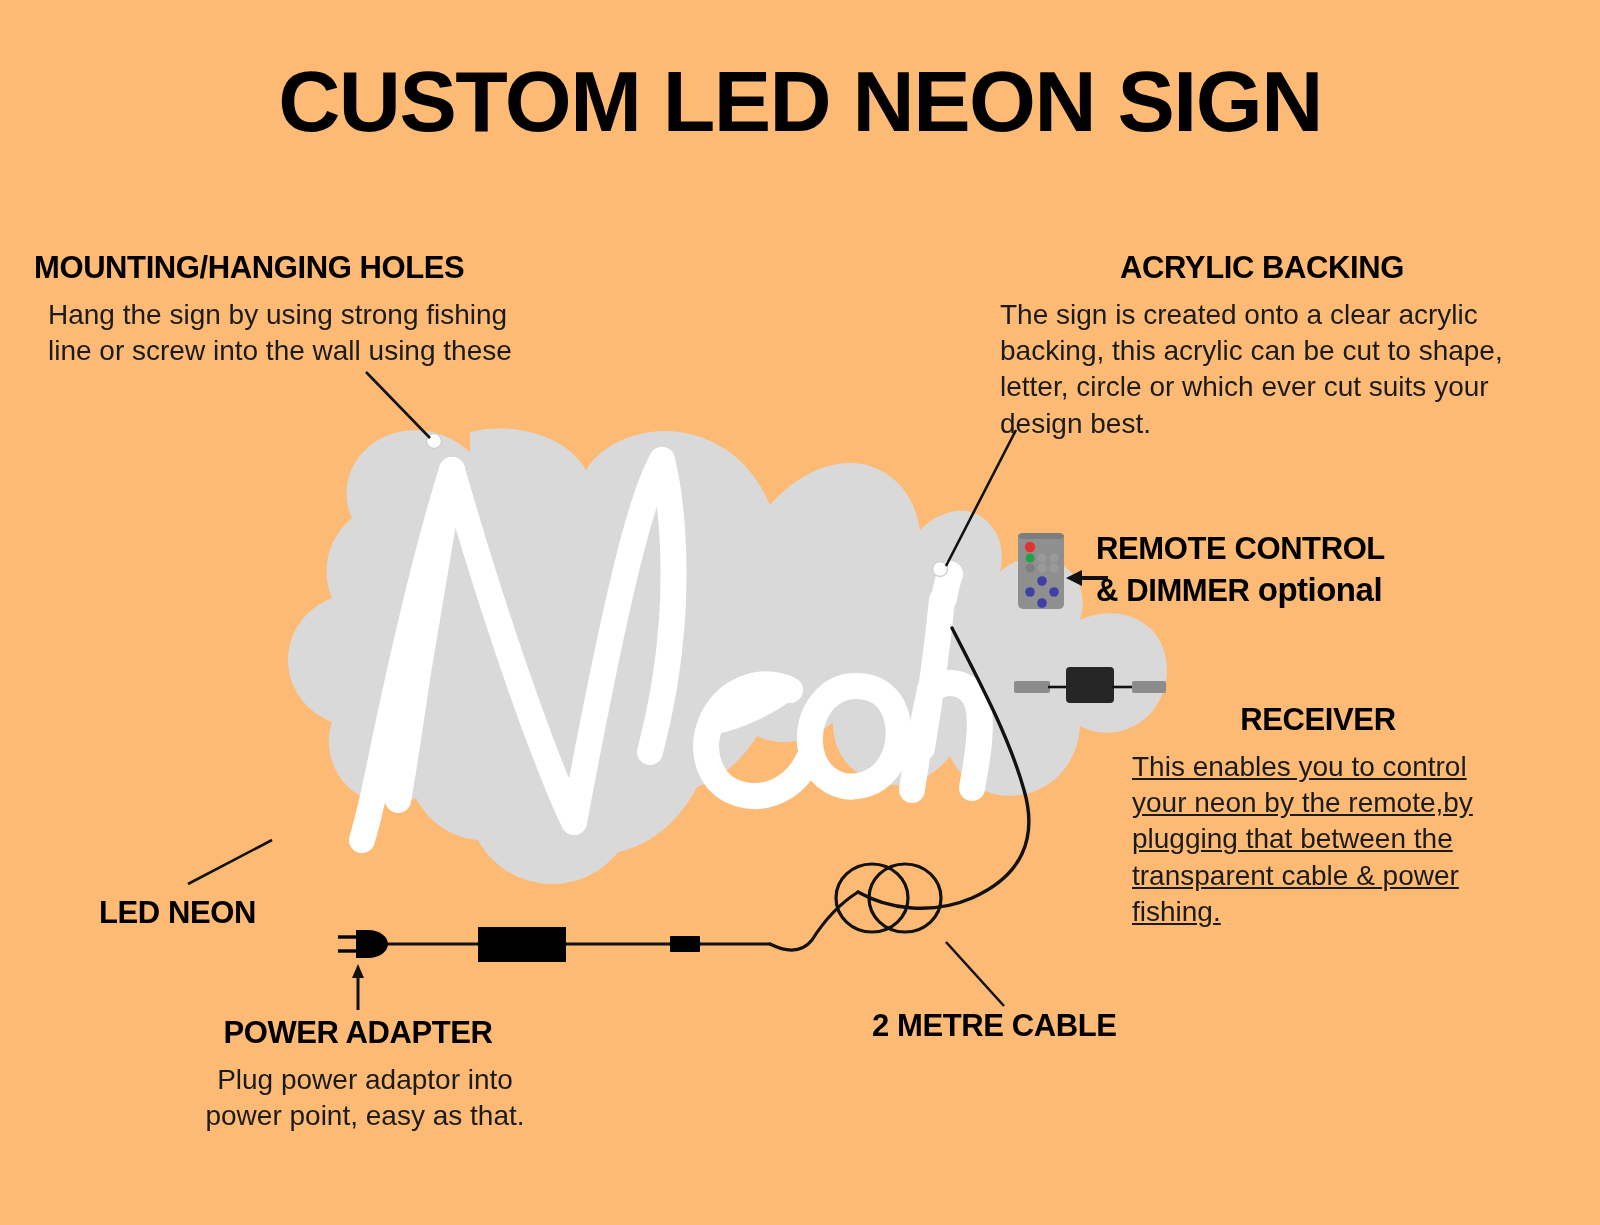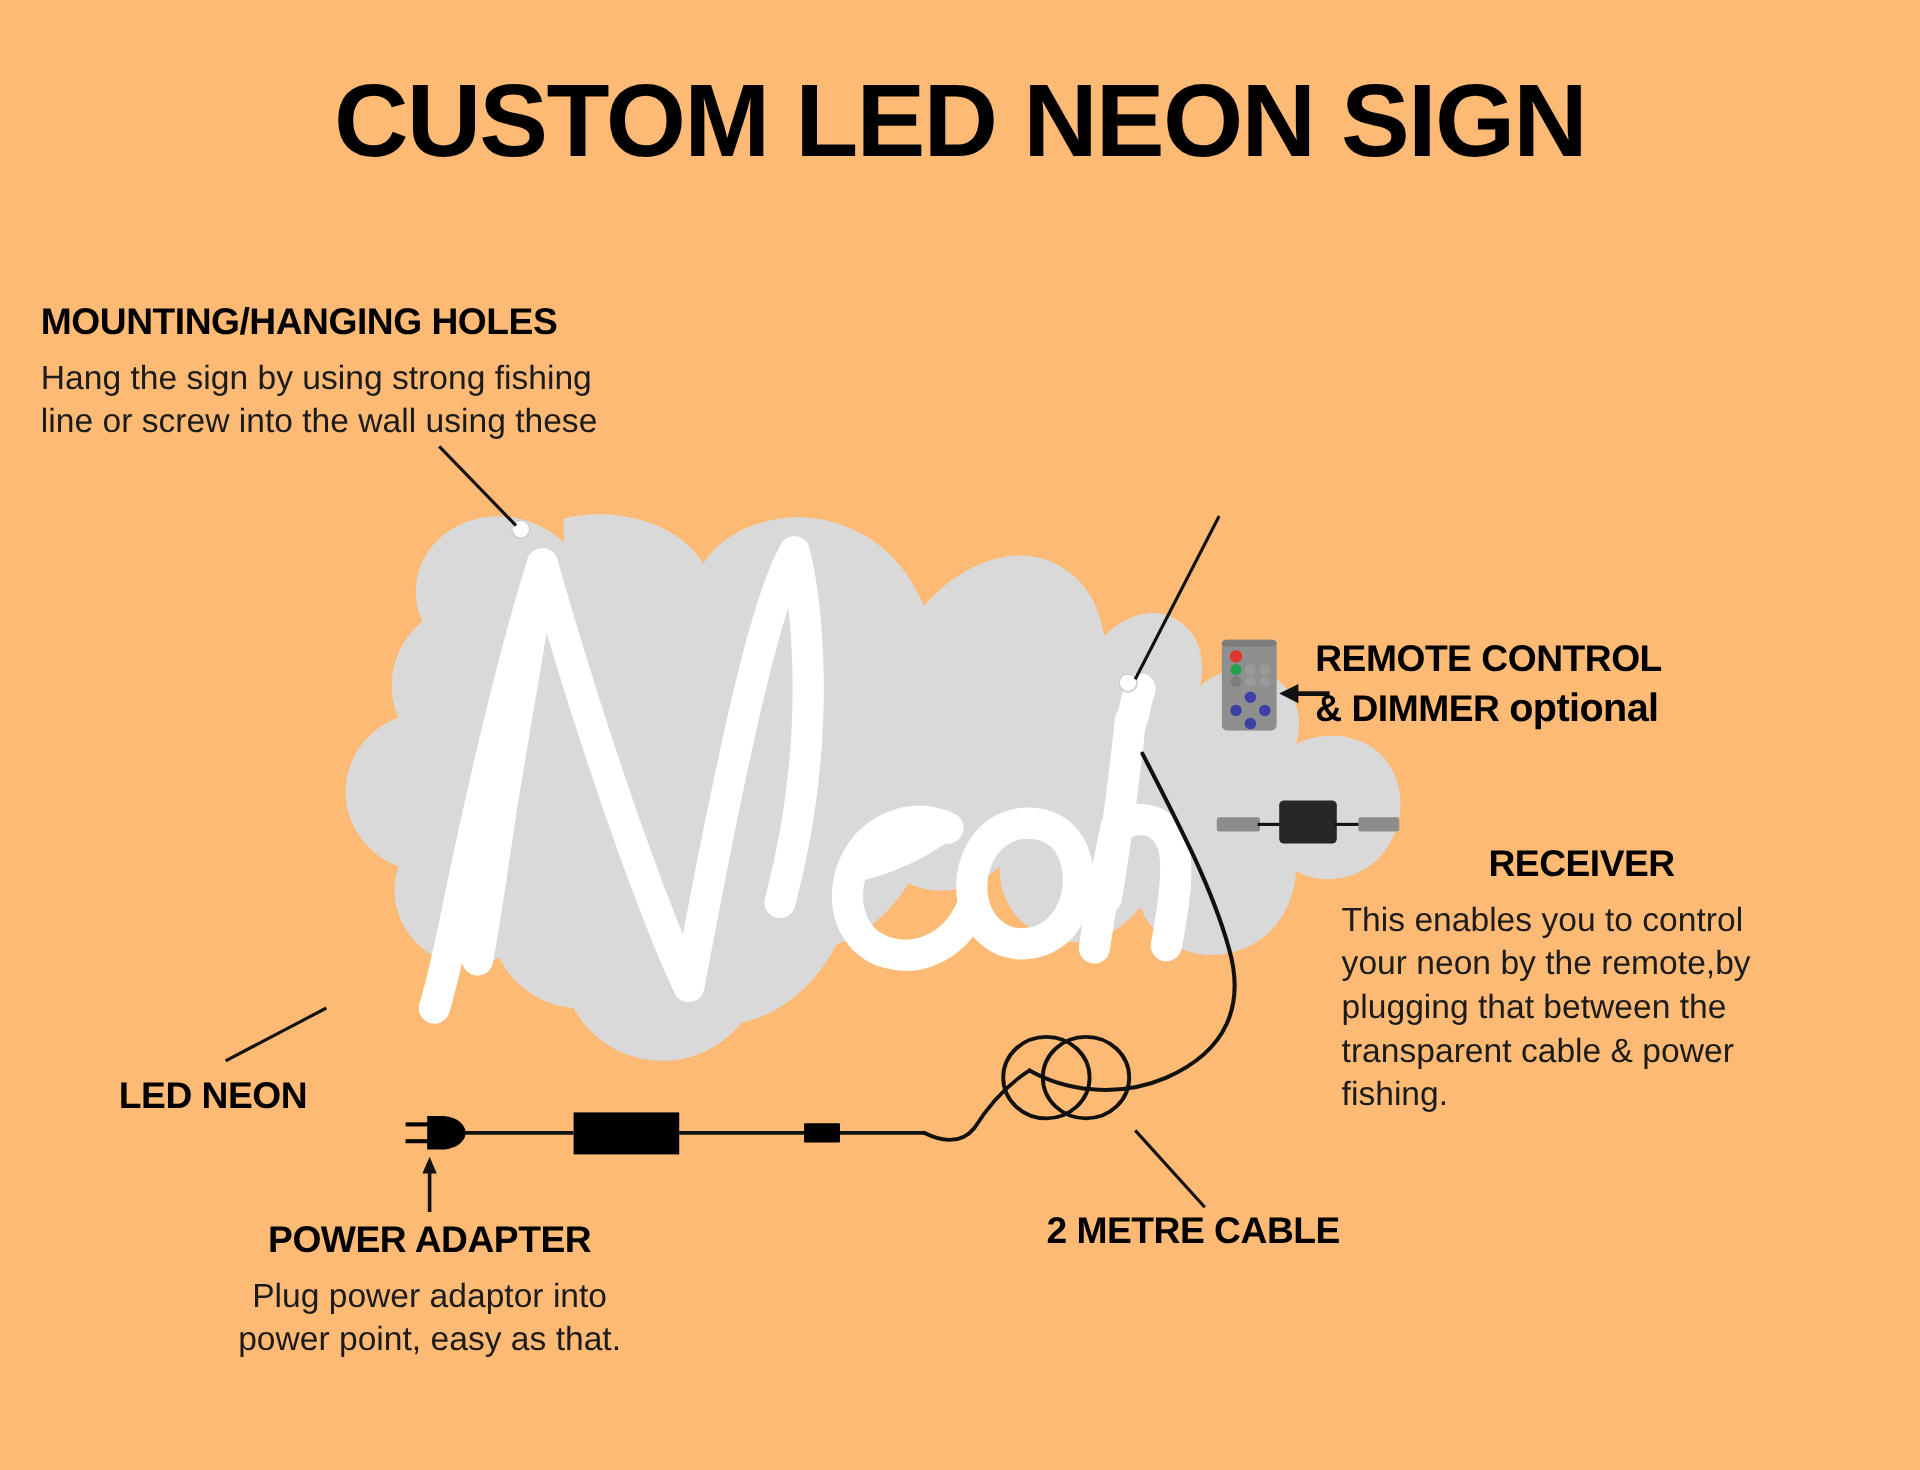--- a/index.html
+++ b/index.html
@@ -46,21 +46,21 @@
     margin: 0 0 11px 0;
     white-space: nowrap;
   }
   .block .body {
     font-size: 28px;
     font-weight: 300;
     line-height: 1.30;
     color: #1b1b1b;
     margin: 0;
   }
-  .block .body span { display: block; }
+  .block .body span { display: block; margin-left: 14px; }
   .center { text-align: center; }
 
   
   .label-only .heading { margin-bottom: 0; }
 
   
   #art {
     position: absolute;
     left: 0; top: 0;
     width: 1600px;
@@ -221,32 +221,41 @@
   </svg>
 
   <div class="block" style="left:34px; top:250px; width:540px;">
     <div class="heading">MOUNTING/HANGING HOLES</div>
     <div class="body">
       <span>Hang the sign by using strong fishing</span>
       <span>line or screw into the wall using these</span>
     </div>
   </div>
 
+  <div class="block center" style="left:986px; top:250px; width:552px;">
+    <div class="heading">ACRYLIC BACKING</div>
+    <div class="body" style="text-align:left;">
+      <span>The sign is created onto a clear acrylic</span>
+      <span>backing, this acrylic can be cut to shape,</span>
+      <span>letter, circle or which ever cut suits your</span>
+      <span>design best.</span>
+    </div>
+  </div>
 
   <div class="block" style="left:1096px; top:531px; width:400px;">
     <div class="heading" style="margin-bottom:4px;">REMOTE CONTROL</div>
     <div class="heading" style="margin-bottom:0;">
       <span>&amp; DIMMER</span>
       <span class="optional">optional</span>
     </div>
   </div>
 
   <div class="block center" style="left:1118px; top:702px; width:400px;">
     <div class="heading">RECEIVER</div>
-    <div class="body" style="text-align:left;">
+    <div class="body" style="text-align:left;text-decoration:underline;">
       <span>This enables you to control</span>
       <span>your neon by the remote,by</span>
       <span>plugging that between the</span>
       <span>transparent cable &amp; power</span>
       <span>fishing.</span>
     </div>
   </div>
 
   <div class="block label-only" style="left:99px; top:895px;">
     <div class="heading">LED NEON</div>

